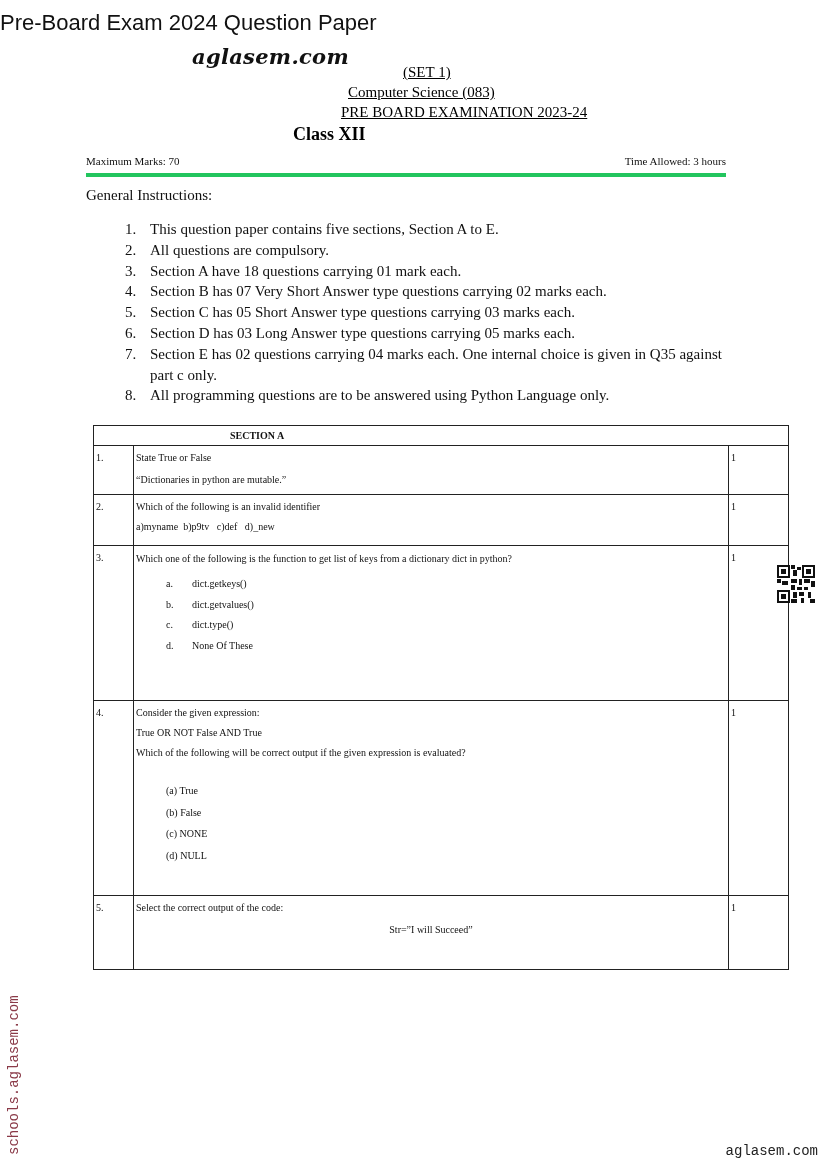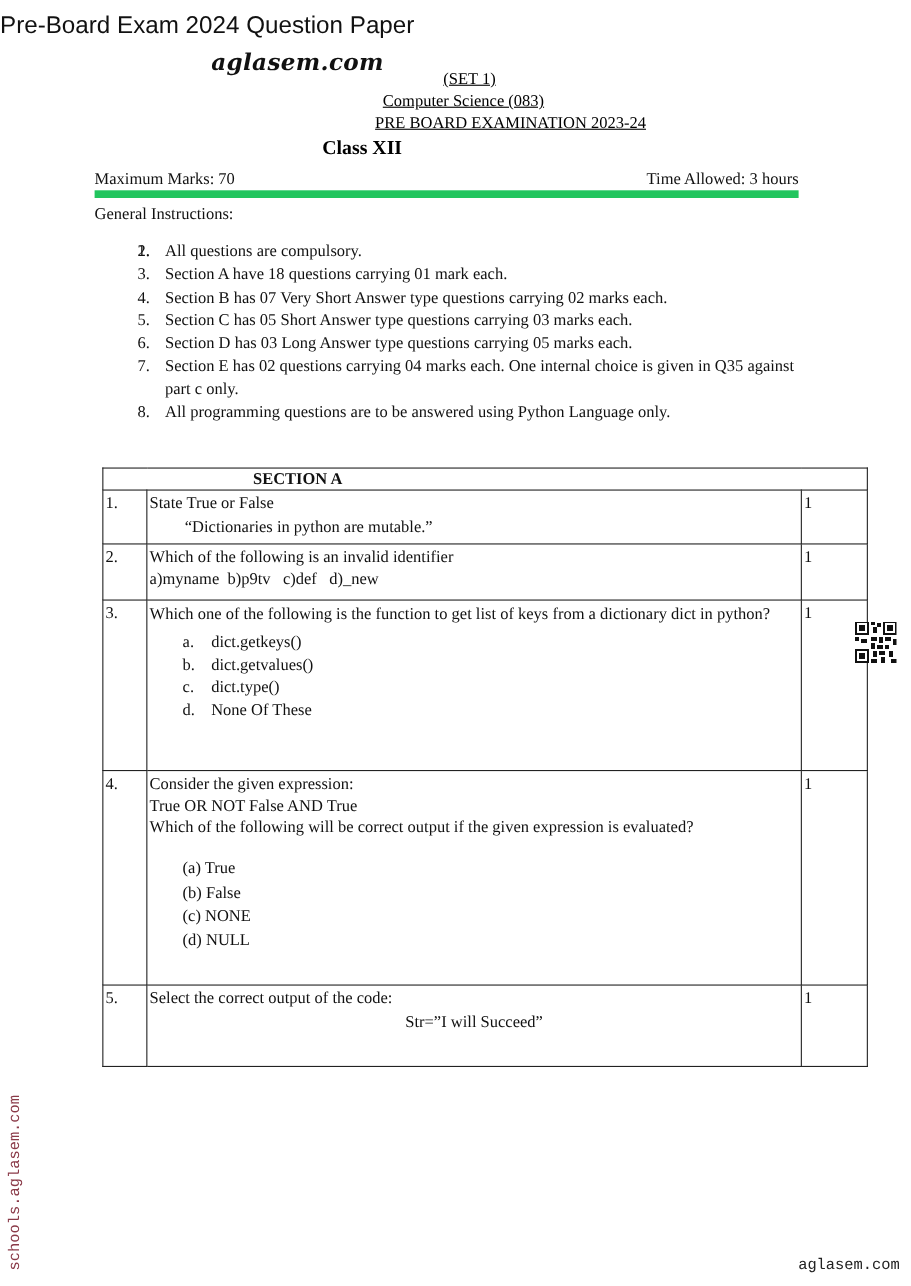--- a/index.html
+++ b/index.html
@@ -5,28 +5,28 @@
   html, body { margin:0; padding:0; background:#ffffff; }
   body { width:828px; height:1169px; position:relative; overflow:hidden; color:#111; font-family:"Liberation Serif", serif; }
   .abs { position:absolute; }
   .banner-title { left:0; width:828px; top:10px; text-align:left; font-family:"Liberation Sans", sans-serif; font-size:22px; color:#111; }
   .brand { left:192px; top:44px; font-family:"DejaVu Serif", serif; font-style:italic; font-weight:bold; font-size:21px; color:#111; letter-spacing:0.3px; }
   .hdr { font-size:15px; color:#000000; text-decoration:underline; white-space:nowrap; }
   .set { left:403px; top:64px; }
   .subject { left:348px; top:84px; }
   .exam { left:293px; top:104px;margin-left:48px; }
   .cls { left:293px; top:124px; font-weight:bold; font-size:18px; text-decoration:none; }
-  .marks-row { left:86px; top:155px; width:640px; height:18px; border-bottom:7px solid #22c55e; font-size:15px; }
+  .marks-row { left:86px; top:155px; width:640px; height:18px; border-bottom:4px solid #22c55e; font-size:11px; }
   .marks-left { position:absolute; left:0; top:0; }
   .marks-right { position:absolute; right:0; top:0; }
   .gen-instr { left:86px; top:187px; font-size:15px; }
   ol.instr { position:absolute; left:122px; top:219px; margin:0; padding:0; list-style:none; width:600px; font-size:15px; }
   ol.instr li { position:relative; padding-left:28px; line-height:20.8px; }
   ol.instr li .num { position:absolute; left:3px; top:0; }
-  table.qs { position:absolute; left:93px; top:425px; width:696px; border-collapse:collapse; font-size:15px; }
+  table.qs { position:absolute; left:93px; top:425px; width:696px; border-collapse:collapse; font-size:10px; }
   table.qs td { border:1.5px solid #222; vertical-align:top; padding:2px 2px; line-height:20px; }
   table.qs td.sec { font-weight:bold; padding-left:136px; height:16px; line-height:16px; padding-top:2px; padding-bottom:1px; }
   table.qs td.n { width:35px; }
   table.qs td.m { width:55px; }
   .opts { margin:10px 0 0 30px; padding:0; list-style:none; }
   .opts li { line-height:20.5px; }
   .opts .lbl { display:inline-block; width:26px; }
   .opts2 { margin:18px 0 0 30px; padding:0; list-style:none; }
   .opts2 li { line-height:21.5px; }
   .qr { left:777px; top:565px; width:38px; height:38px; }
@@ -45,41 +45,41 @@
 <div class="abs hdr cls">Class XII</div>
 
 <div class="abs marks-row">
   <span class="marks-left">Maximum Marks: 70</span>
   <span class="marks-right">Time Allowed: 3 hours</span>
 </div>
 
 <div class="abs gen-instr">General Instructions:</div>
 
 <ol class="instr">
-  <li><span class="num">1.</span></li>
+  <li><span class="num">1.</span><span>This question paper contains five sections, Section A to E.</span></li>
   <li><span class="num">2.</span><span>All questions are compulsory.</span></li>
   <li><span class="num">3.</span><span>Section A have 18 questions carrying 01 mark each.</span></li>
   <li><span class="num">4.</span><span>Section B has 07 Very Short Answer type questions carrying 02 marks each.</span></li>
   <li><span class="num">5.</span><span>Section C has 05 Short Answer type questions carrying 03 marks each.</span></li>
   <li><span class="num">6.</span><span>Section D has 03 Long Answer type questions carrying 05 marks each.</span></li>
   <li><span class="num">7.</span><span>Section E has 02 questions carrying 04 marks each. One internal choice is given in Q35 against part c only.</span></li>
   <li><span class="num">8.</span><span>All programming questions are to be answered using Python Language only.</span></li>
 </ol>
 
 <table class="qs">
   <tbody>
       <tr>
     <td class="sec" colspan="3">SECTION A</td>
   </tr>
 
   <tr style="height:49px;">
     <td class="n">1.</td>
     <td>
       <div>State True or False</div>
-      <div style="margin-top:2px;margin-left:32px;">“Dictionaries in python are mutable.”</div>
+      <div style="margin-top:2px;">“Dictionaries in python are mutable.”</div>
     </td>
     <td class="m">1</td>
   </tr>
 
   <tr style="height:51px;">
     <td class="n">2.</td>
     <td>
       <div>Which of the following is an invalid identifier</div>
       <div style="white-space:pre;">a)myname  b)p9tv   c)def   d)_new</div>
     </td>

